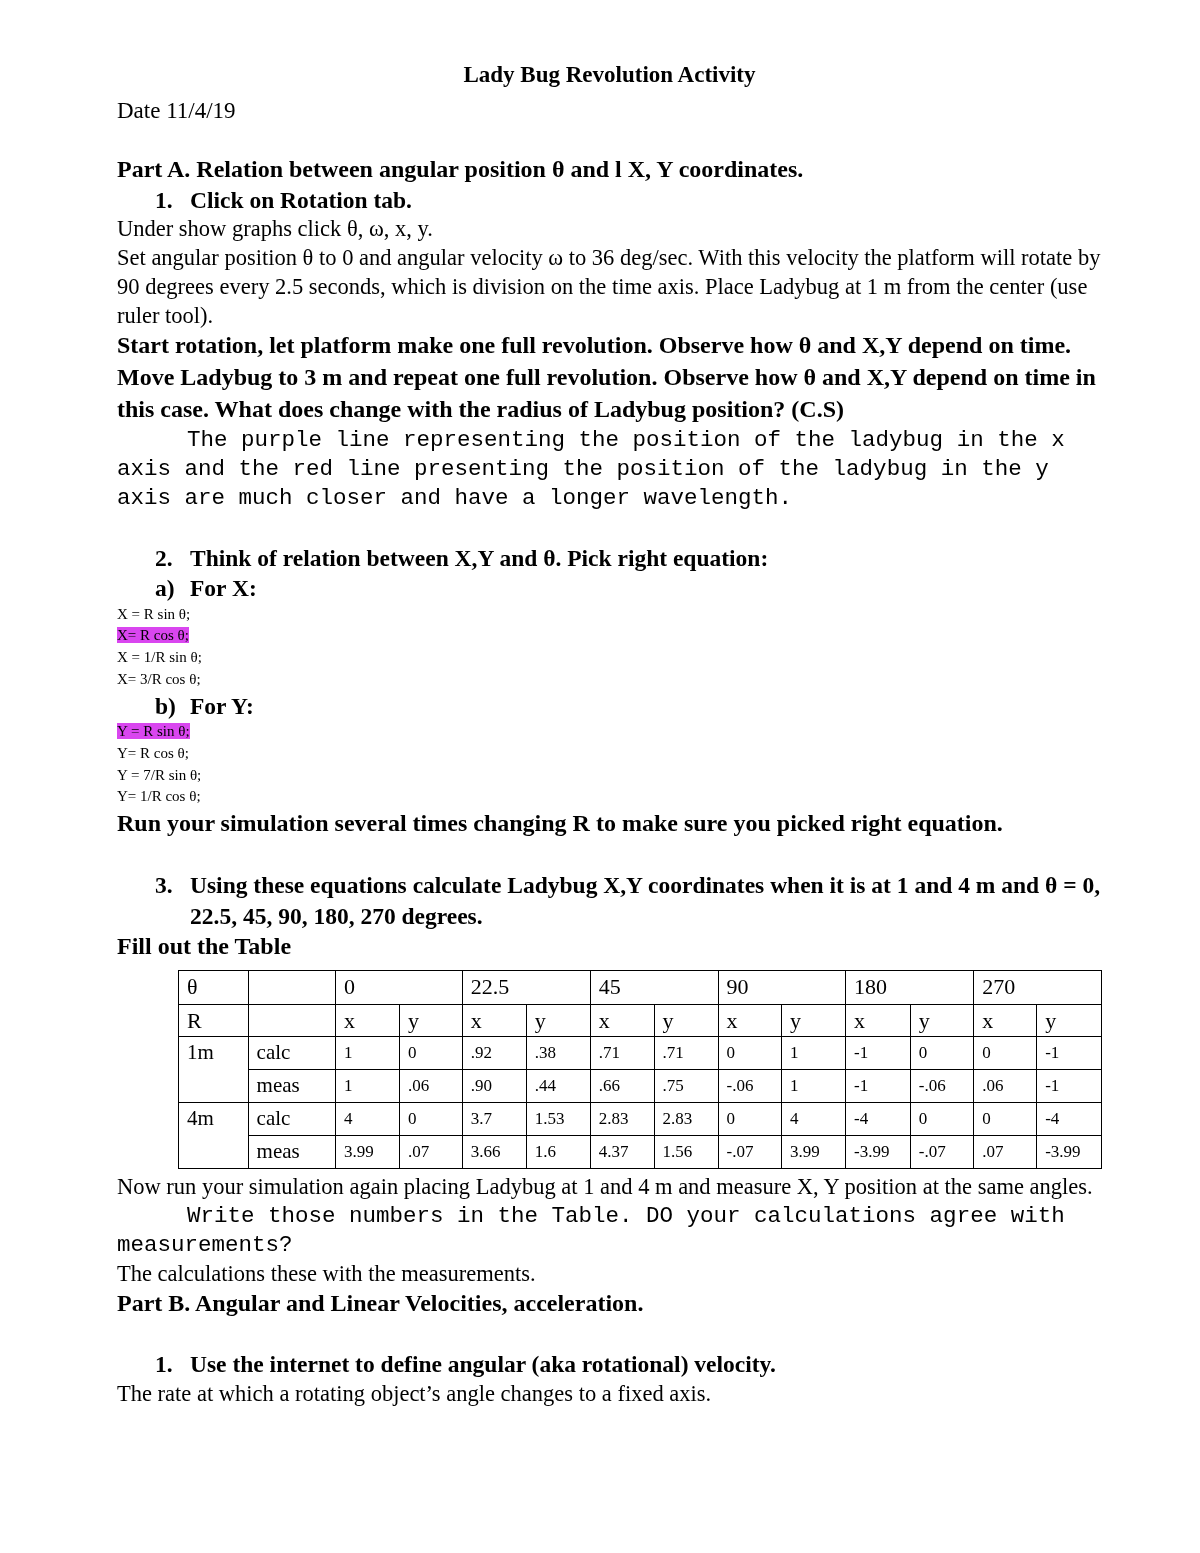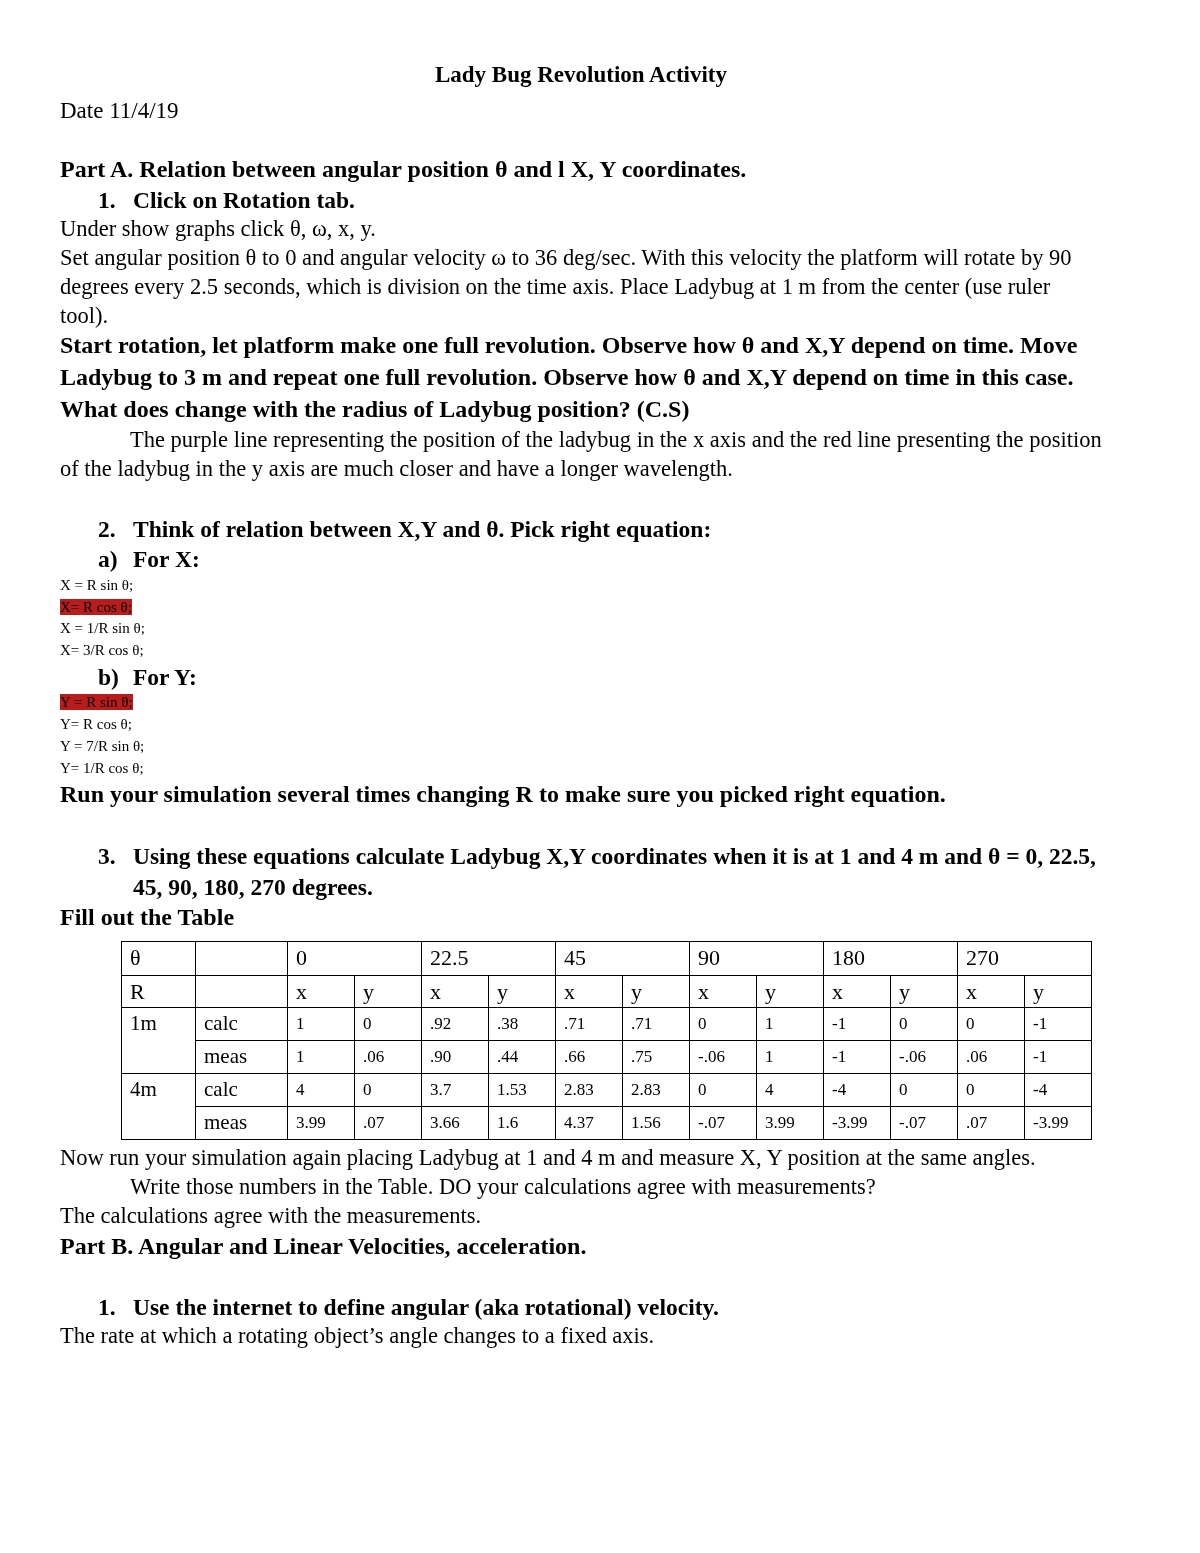--- a/index.html
+++ b/index.html
@@ -10,21 +10,21 @@
   body {
     width: 1200px;
     min-height: 1553px;
     font-family: "Liberation Serif", serif;
     color: #000;
   }
   .page {
     box-sizing: border-box;
     width: 1200px;
     min-height: 1553px;
-    padding: 62px 98px 40px 60px;
+    padding: 62px 98px 40px 117px;
   }
   .doc-title {
     text-align: center;
     font-weight: bold;
     font-size: 23px;
     margin: 0;
   }
   .date-line {
     font-size: 23px;
     margin: 10px 0 0 0;
@@ -52,27 +52,28 @@
     flex: 0 0 35px;
   }
   .list-item .li-text { flex: 1; }
   .bold-para {
     font-weight: bold;
     font-size: 24px;
     line-height: 1.33;
   }
   .first-indent {
     text-indent: 70px;
+    font-family: Liberation Mono, monospace;
   }
   .eq {
     font-size: 15px;
     line-height: 1.45;
   }
   .hl {
-    background: #b91c1c;
+    background: #d946ef;
   }
   
   table.results {
     border-collapse: collapse;
     table-layout: fixed;
     margin: 8px 0 4px 61px;
   }
   table.results td {
     border: 1px solid #000;
     padding: 2px 6px 2px 8px;
@@ -255,21 +256,21 @@
       <td class="val">-3.99</td>
       <td class="val">-.07</td>
       <td class="val">.07</td>
       <td class="val">-3.99</td>
     </tr>
   </tbody>
     </table>
 
   <p class="body-text">Now run your simulation again placing Ladybug at 1 and 4 m and measure X, Y position at the same angles.</p>
   <p class="body-text first-indent">Write those numbers in the Table. DO your calculations agree with measurements?</p>
-  <p class="body-text">The calculations agree with the measurements.</p>
+  <p class="body-text">The calculations these with the measurements.</p>
 
   <p class="section-heading">Part B. Angular and Linear Velocities, acceleration.</p>
 
   <div class="list-item mt-blank">
     <span class="num">1.</span>
     <span class="li-text">Use the internet to define angular (aka rotational) velocity.</span>
   </div>
 
   <p class="body-text">The rate at which a rotating object’s angle changes to a fixed axis.</p>
 

